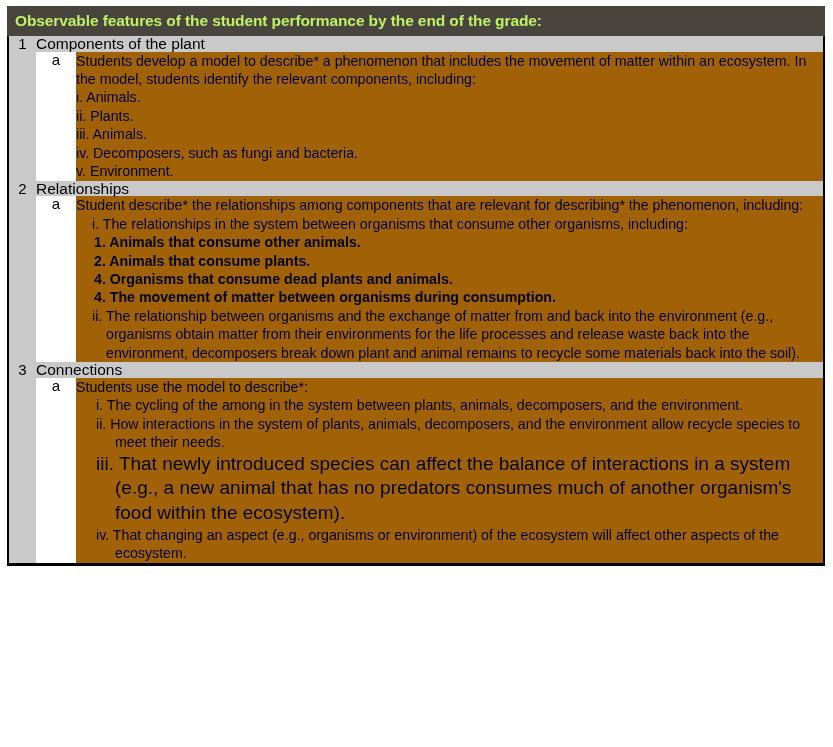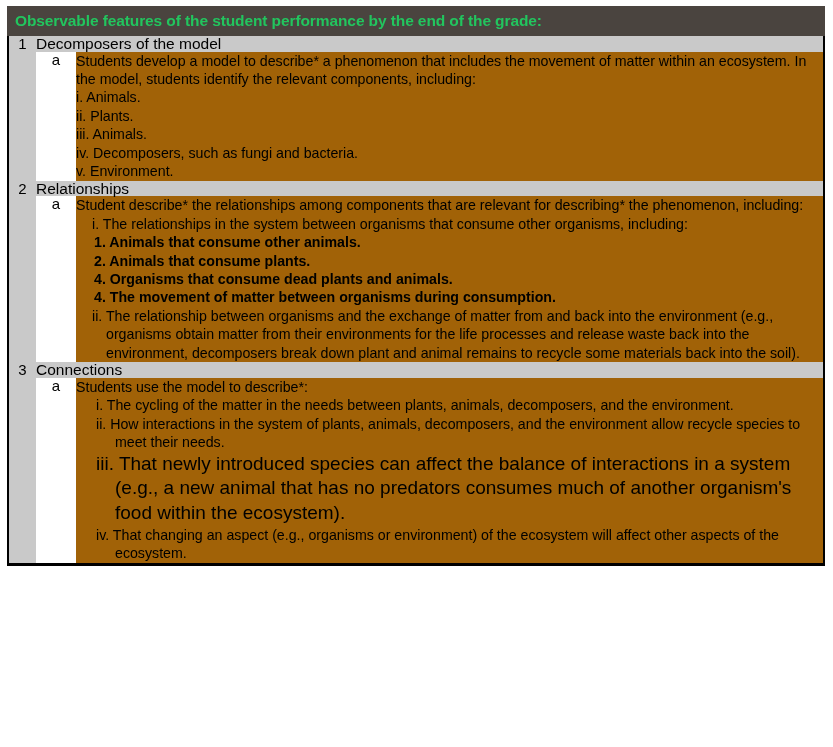--- a/index.html
+++ b/index.html
@@ -19,21 +19,21 @@
     width: 833px;
     height: 747px;
     position: relative;
     box-sizing: border-box;
     padding: 6px 8px 4px 7px;
   }
 
   
   .header-band {
     background: #4a443f;
-    color: #22c55e;
+    color: #bef264;
     font-weight: bold;
     font-size: 15.5px;
     line-height: 1.0;
     padding: 7px 0 7px 7px;
     letter-spacing: -0.1px;
     border: 1px solid #4a443f;
     box-sizing: border-box;
     height: 30px;
     display: flex;
     align-items: center;
@@ -129,21 +129,21 @@
   <table class="tbl">
     <colgroup>
       <col class="col-num">
       <col class="col-alpha">
       <col>
     </colgroup>
     <tbody>
 
       <tr>
         <td class="numcell">1</td>
-        <td class="sectitle" colspan="2">Decomposers of the model</td>
+        <td class="sectitle" colspan="2">Components of the plant</td>
       </tr>
 
       <tr>
         <td class="numcell-span" rowspan="6"></td>
         <td class="alphacell" rowspan="6">a</td>
         <td class="body-cell first-in-group">Students develop a model to describe* a phenomenon that includes the movement of matter within an ecosystem. In the model, students identify the relevant components, including:</td>
       </tr>
 
       <tr>
         <td class="body-cell">i. Animals.</td>
@@ -211,21 +211,21 @@
       </tr>
 
       <tr>
         <td class="numcell-span" rowspan="5"></td>
         <td class="alphacell" rowspan="5">a</td>
         <td class="body-cell first-in-group">Students use the model to describe*:</td>
       </tr>
 
       <tr>
         <td class="body-cell">
-          <div class="hang-r3">i. The cycling of the matter in the needs between plants, animals, decomposers, and the environment.</div>
+          <div class="hang-r3">i. The cycling of the among in the system between plants, animals, decomposers, and the environment.</div>
         </td>
       </tr>
       <tr>
         <td class="body-cell">
           <div class="hang-r3">ii. How interactions in the system of plants, animals, decomposers, and the environment allow recycle species to meet their needs.</div>
         </td>
       </tr>
       <tr>
         <td class="body-cell">
           <div class="hang-r3 tight">iii. That newly introduced species can affect the balance of interactions in a system (e.g., a new animal that has no predators consumes much of another organism's food within the ecosystem).</div>

